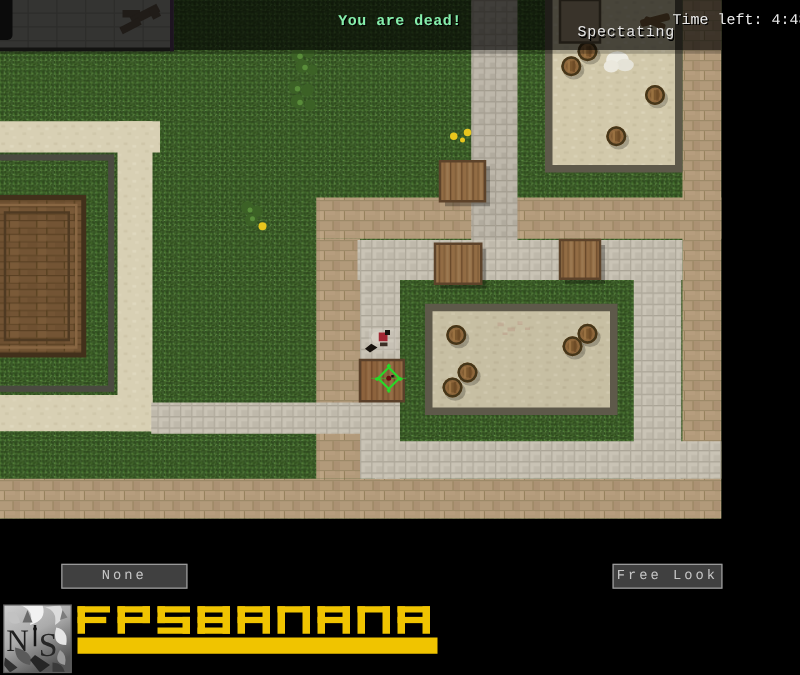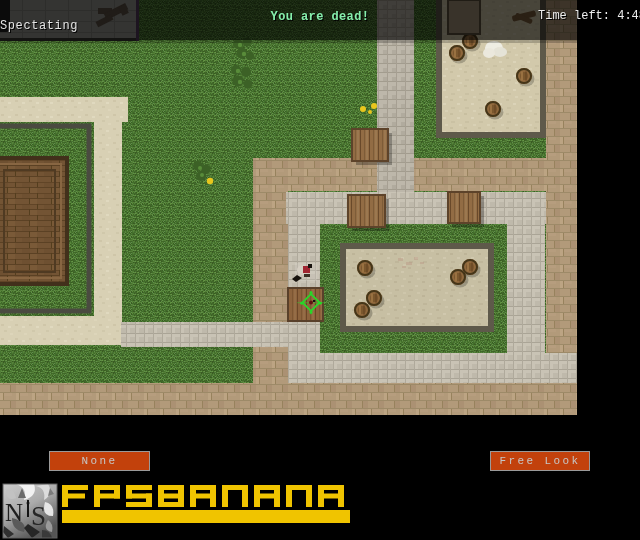--- a/index.html
+++ b/index.html
@@ -1,19 +1,19 @@
 <!DOCTYPE html>
 <html><head><meta charset="utf-8"><style>
 html,body{margin:0;padding:0;background:#000;}
 #root{position:relative;width:640px;height:540px;background:#000;overflow:hidden;font-family:"Liberation Mono",monospace;}
 .t{position:absolute;white-space:pre;line-height:1;}
 #dead{top:11px;left:0;width:640px;text-align:center;color:#86efac;font-size:12px;font-weight:bold;letter-spacing:0.4px;text-shadow:1px 1px 0 #000;}
-#spect{top:20px;left:0;width:540px;text-align:left;color:#e4e4e4;font-size:12px;letter-spacing:0.6px;text-shadow:1px 1px 0 #000;}
+#spect{top:20px;left:0;width:540px;text-align:right;color:#e4e4e4;font-size:12px;letter-spacing:0.6px;text-shadow:1px 1px 0 #000;}
 #time{top:10px;left:538px;color:#ececec;font-size:12px;letter-spacing:0;text-shadow:1px 1px 0 #000;}
-.btn{position:absolute;box-sizing:border-box;border:1px solid #9a9a9a;background:#c2410c;color:#c6c6c6;font-size:11px;text-align:center;font-family:"Liberation Mono",monospace;letter-spacing:2.4px;}
+.btn{position:absolute;box-sizing:border-box;border:1px solid #9a9a9a;background:#404040;color:#c6c6c6;font-size:11px;text-align:center;font-family:"Liberation Mono",monospace;letter-spacing:2.4px;}
 </style></head><body>
 <div id="root">
 <svg width="640" height="540" viewBox="0 0 640 540" style="position:absolute;left:0;top:0">
 <defs>
 <clipPath id="gclip">
           <rect x="0" y="0" width="577" height="415"></rect>
         </clipPath>
 <pattern id="grass" width="11" height="11" patternUnits="userSpaceOnUse">
 <rect x="0" y="0" width="1" height="1" fill="#487232"></rect>
 <rect x="1" y="0" width="1" height="1" fill="#558339"></rect>
@@ -426,13 +426,13 @@
 <rect x="318.0" y="485.0" width="26.0" height="5.0"></rect>
 <rect x="318.0" y="485.0" width="6.0" height="22.0"></rect>
 <rect x="338.0" y="485.0" width="6.0" height="22.0"></rect>
 <rect x="318.0" y="493.5" width="26.0" height="5.0"></rect>
 </g>
 </svg>
 <div class="t" id="dead">You are dead!</div>
 <div class="t" id="spect">Spectating</div>
 <div class="t" id="time">Time left: 4:48</div>
 <div class="btn" style="left:49px;top:451px;width:101px;height:20px;line-height:18px;">None</div>
-<div class="btn" style="left:490px;top:451px;width:100px;height:20px;line-height:18px;font-family:Liberation Mono, monospace;">Free Look</div>
+<div class="btn" style="left:490px;top:451px;width:88px;height:20px;line-height:18px;font-family:Liberation Mono, monospace;">Free Look</div>
 </div>
 </body></html>

